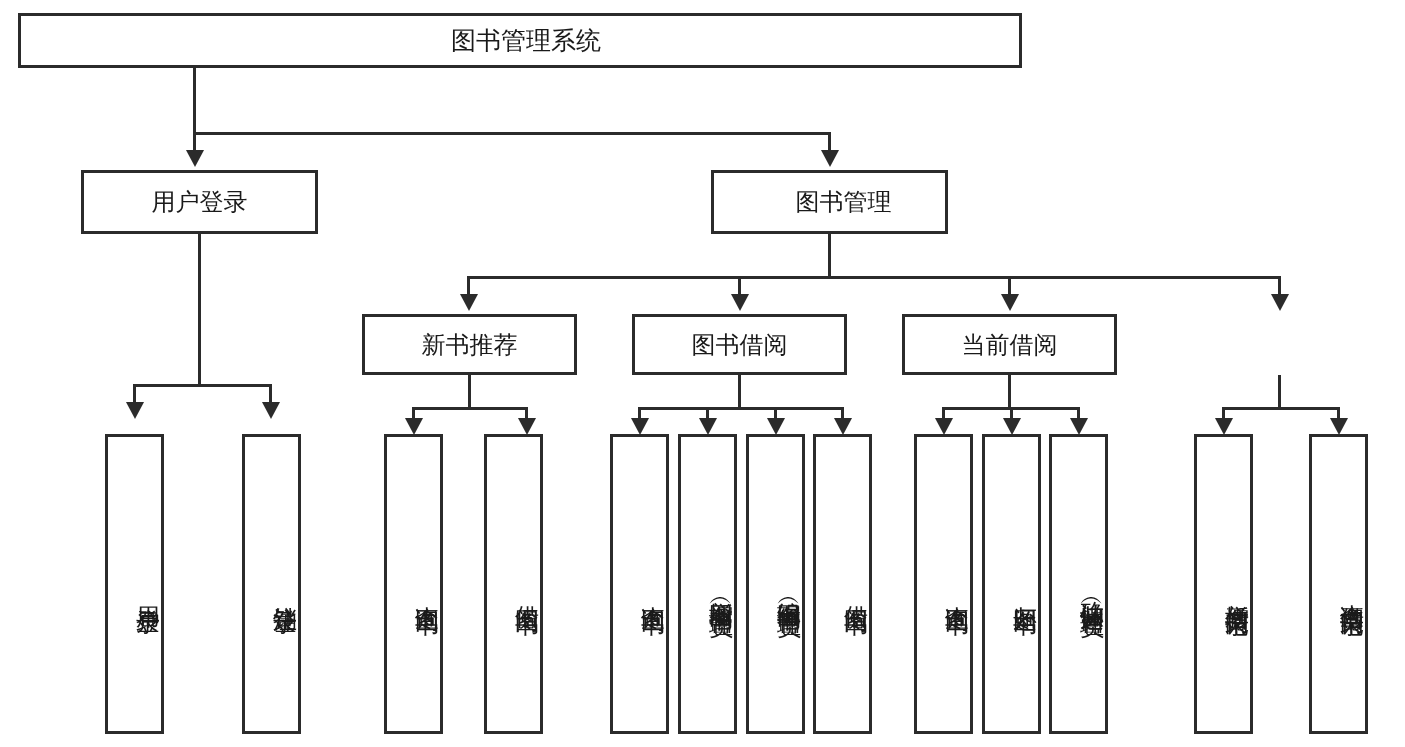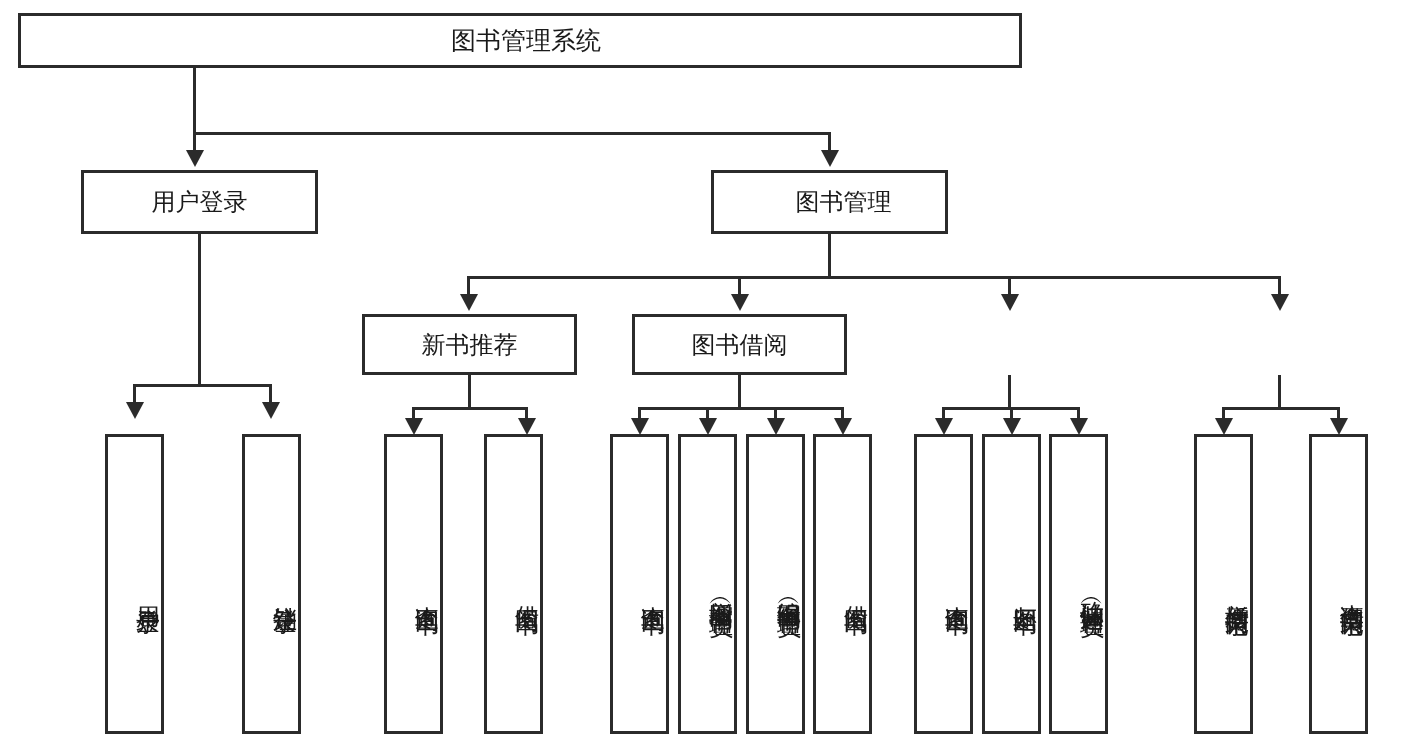--- a/index.html
+++ b/index.html
@@ -112,20 +112,23 @@
   <div class="arrow" style="left:1001px; top:294px;"></div>
   <div class="line vline" style="left:1278px; top:276px; width:3px; height:20px;"></div>
   <div class="arrow" style="left:1271px; top:294px;"></div>
 
   <div class="node branch" style="left:362px; top:314px; width:215px; height:61px;">
     <span>新书推荐</span>
   </div>
   <div class="node branch" style="left:632px; top:314px; width:215px; height:61px;">
     <span>图书借阅</span>
   </div>
+  <div class="node branch" style="left:902px; top:314px; width:215px; height:61px;">
+    <span>当前借阅</span>
+  </div>
 
   <div class="line vline" style="left:468px; top:375px; width:3px; height:34px;"></div>
   <div class="line hline" style="left:412px; top:407px; width:116px; height:3px;"></div>
   <div class="line vline" style="left:412px; top:407px; width:3px; height:14px;"></div>
   <div class="arrow" style="left:405px; top:418px;"></div>
   <div class="line vline" style="left:525px; top:407px; width:3px; height:14px;"></div>
   <div class="arrow" style="left:518px; top:418px;"></div>
 
   <div class="line vline" style="left:738px; top:375px; width:3px; height:34px;"></div>
   <div class="line hline" style="left:638px; top:407px; width:206px; height:3px;"></div>

